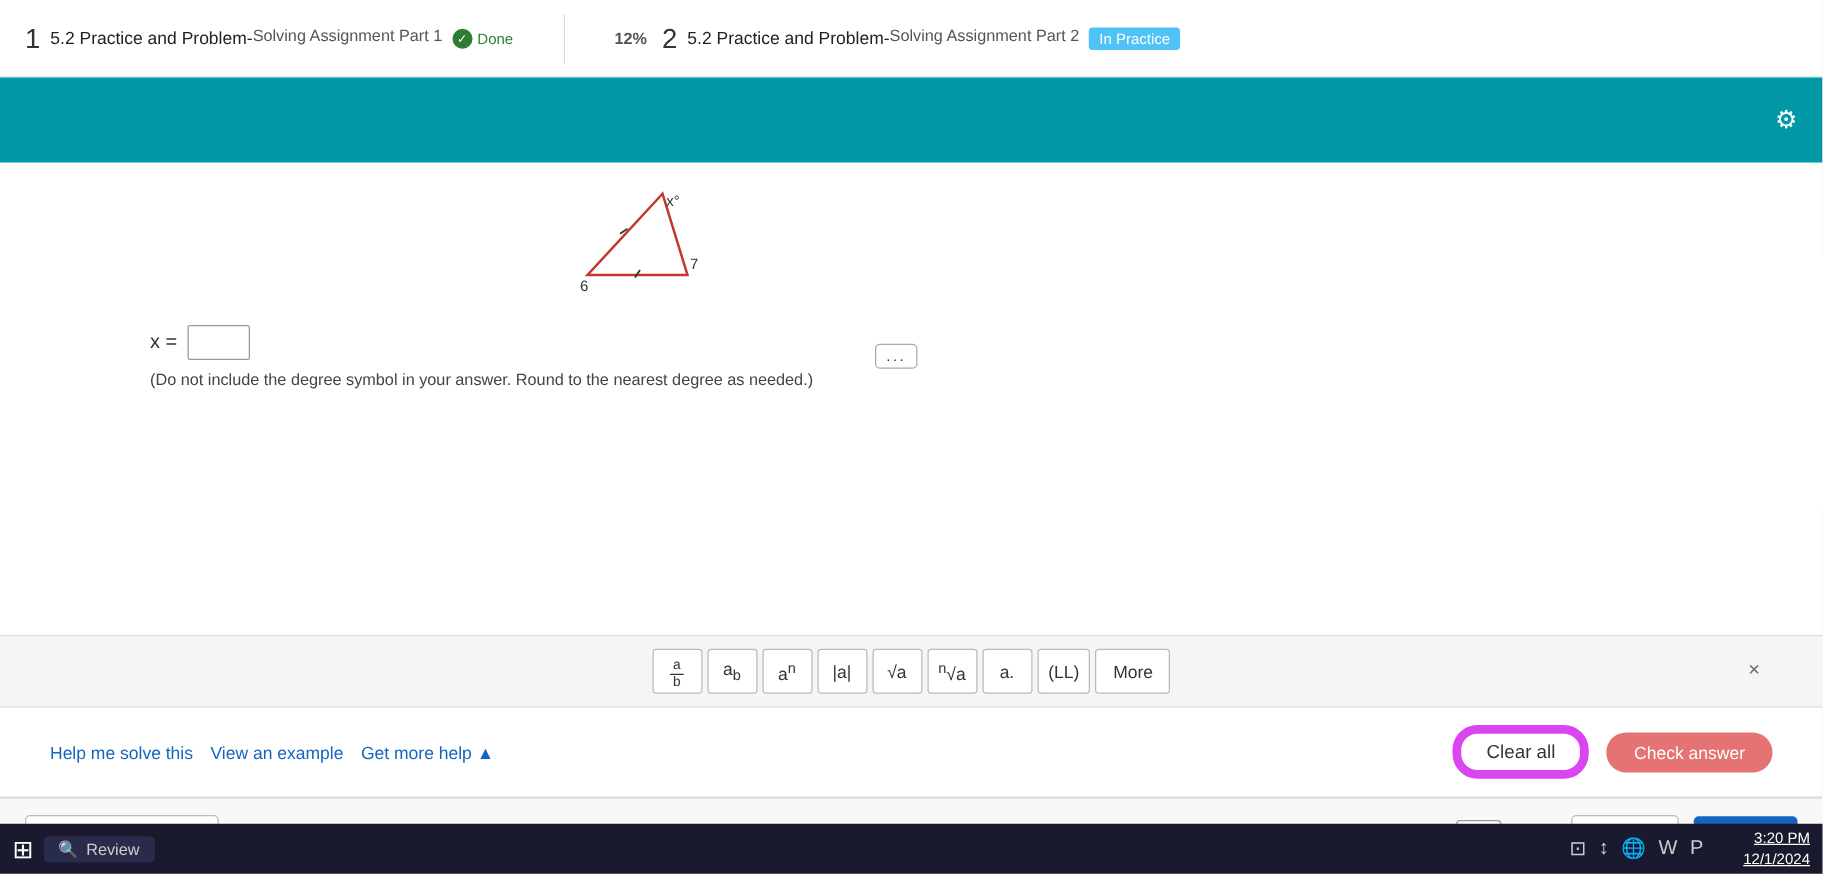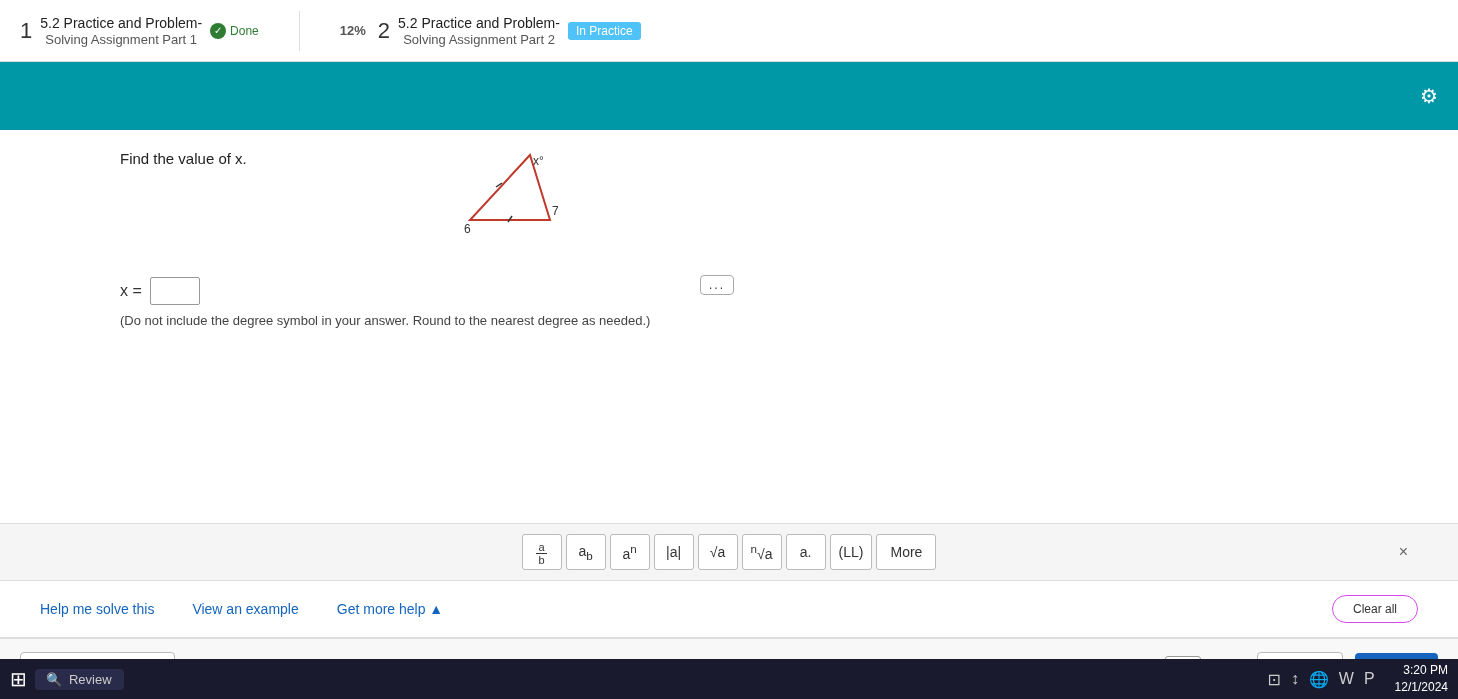--- a/index.html
+++ b/index.html
@@ -18,21 +18,21 @@
     .nav-step {
       display: flex;
       align-items: center;
       gap: 8px;
     }
     .step-num {
       font-size: 22px;
       font-weight: 400;
       color: #333;
     }
-    .step-info { display: flex; flex-direction: column; }
+    .step-info { display: flex; flex-direction: row; }
     .step-title { font-size: 14px; font-weight: 500; color: #222; line-height: 1.3; }
     .step-subtitle { font-size: 13px; color: #555; text-align: center; }
     .done-badge {
       display: flex; align-items: center; gap: 4px;
       font-size: 12px; color: #2e7d32;
     }
     .done-circle {
       width: 16px; height: 16px; border-radius: 50%;
       background: #2e7d32; color: #fff;
       display: flex; align-items: center; justify-content: center;
@@ -171,35 +171,35 @@
       font-size: 16px;
       color: #666;
       cursor: pointer;
     }
 
     
     .help-row {
       padding: 14px 40px;
       display: flex;
       align-items: center;
-      gap: 38px;
+      gap: 14px;
     }
     .help-link {
       font-size: 14px;
       color: #1565c0;
       cursor: pointer;
       text-decoration: none;
     }
     .clear-all-btn {
       margin-left: auto;
       background: #fff;
-      border: 1px solid #d946ef;
+      border: 7px solid #d946ef;
       border-radius: 20px;
       padding: 6px 20px;
-      font-size: 12px;
+      font-size: 15px;
       cursor: pointer;
       color: #333;
     }
     .check-answer-btn {
       background: #e57373;
       border: none;
       border-radius: 20px;
       padding: 8px 22px;
       font-size: 14px;
       cursor: pointer;
@@ -275,21 +275,21 @@
       bottom: 0;
       width: 100%;
     }
     .taskbar-search {
       display: flex; align-items: center; gap: 6px;
       background: #2a2a4a; border-radius: 4px;
       padding: 3px 12px; color: #ccc; font-size: 13px;
     }
     .taskbar-icons { display: flex; align-items: center; gap: 10px; margin-left: auto; }
     .taskbar-icon { color: #ccc; font-size: 16px; cursor: pointer; }
-    .taskbar-time { color: #fff; font-size: 12px; text-align: right; line-height: 1.4; margin-left: 10px; }
+    .taskbar-time { color: #fff; font-size: 12px; text-align: right; line-height: 1.4; margin-left: 22px; text-decoration: underline; }
     .windows-btn { color: #fff; font-size: 20px; cursor: pointer; }
 
     
     .frac {
       display: inline-flex; flex-direction: column; align-items: center;
       font-size: 11px; line-height: 1.1;
     }
     .frac span:first-child { border-bottom: 1px solid #333; padding: 0 2px; }
   </style>
 </head>
@@ -322,21 +322,20 @@
   </div>
 </div>
 
 <div class="main-content">
 
   <div class="teal-bar">
     <div class="gear-icon-wrap">⚙</div>
   </div>
 
   <div class="question-area">
-    <div class="find-value-text">Find the value of x.</div>
 
     <div class="triangle-area">
       <svg width="120" height="90" viewBox="0 0 120 90">
 
         <polygon points="80,10 20,75 100,75" fill="none" stroke="#c0392b" stroke-width="2"></polygon>
 
         <text x="83" y="20" font-size="12" fill="#333">x°</text>
         <text x="14" y="88" font-size="12" fill="#333">6</text>
         <text x="102" y="70" font-size="12" fill="#333">7</text>
 
@@ -401,20 +400,21 @@
     </button>
 
     <span class="close-x">×</span>
   </div>
 
   <div class="help-row">
     <a class="help-link">Help me solve this</a>
     <a class="help-link">View an example</a>
     <a class="help-link">Get more help ▲</a>
     <button class="clear-all-btn">Clear all</button>
+    <button class="check-answer-btn">Check answer</button>
   </div>
 
 </div>
 
 <div class="bottom-bar">
   <button class="review-progress-btn">Review Progress</button>
 
   <div class="question-nav">
     <span class="question-label">Question</span>
     <div class="question-num-box">11</div>

